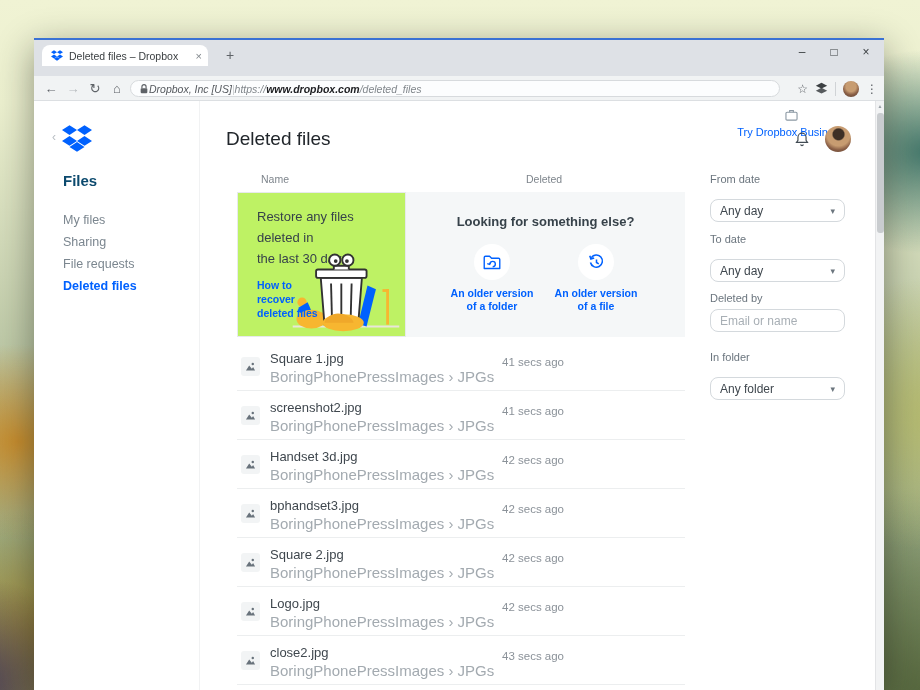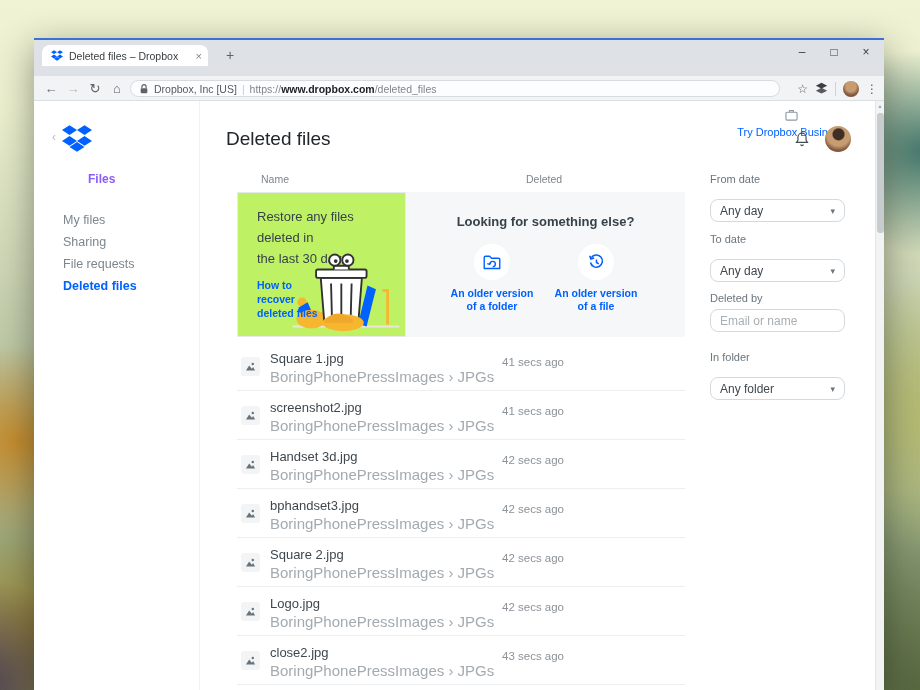--- a/index.html
+++ b/index.html
@@ -37,21 +37,21 @@
   .winctl span { width:32px; text-align:center; line-height:24px; font-size:12px; color:#3c4043; }
   
   .toolbar { position:relative; height:25px; background:#f1f3f4; border-bottom:1px solid #dcdfe2;
     display:flex; align-items:center; }
   .navbtn { width:22px; text-align:center; font-size:13px; color:#5f6368; }
   .navbtn.first { margin-left:6px; }
   .navbtn.disabled { color:#b6babd; }
   .omnibox {
     position:absolute; left:96px; top:4px; width:650px; height:17px;
     background:#fcfdfe; border:1px solid #d7dadd; border-radius:9px;
-    display:flex; align-items:center; padding:0 8px; gap:5px; font-size:10.5px;
+    display:flex; align-items:center; padding:0 8px; font-size:10.5px;font-style:italic;
   }
   .sec-name { color:#55595e; white-space:nowrap; }
   .sec-sep { color:#c8cbce; }
   .url { color:#80868b; white-space:nowrap; }
   .url b { color:#202124; font-weight:bold; }
   .tool-right { position:absolute; right:6px; top:0; height:25px; display:flex; align-items:center; gap:7px; }
   .tool-icn { font-size:12px; color:#5f6368; }
   .tool-sep { width:1px; height:14px; background:#d0d3d6; }
   .mini-avatar { width:16px; height:16px; border-radius:50%;
     background:radial-gradient(circle at 50% 35%, #c79c71 0 38%, #8a5f46 62%, #53392c 100%); }
@@ -61,21 +61,21 @@
     background:#f2f3f4; border-left:1px solid #e3e4e6; }
   .pg-scroll-up { position:absolute; top:2px; left:0; width:8px; text-align:center;
     font-size:5px; color:#9aa0a6; }
   .pg-thumb { position:absolute; top:12px; left:1px; width:7px; height:120px;
     background:#c9cccf; border-radius:3px; }
   
   .sidebar { position:absolute; left:0; top:0; width:166px; height:100%;
     background:#fff; border-right:1px solid #f1f2f3; }
   .sb-collapse { position:absolute; left:18px; top:29px; font-size:12px; color:#b7bdc2; }
   .db-logo { position:absolute; left:28px; top:24px; }
-  .sb-files { position:absolute; left:29px; top:71px; font-size:12px; font-weight:bold; color:#8b5cf6;margin-left:25px; }
+  .sb-files { position:absolute; left:29px; top:71px; font-size:15px; font-weight:bold; color:#0c4a6e; }
   .sb-item { position:absolute; left:29px; font-size:12.5px; color:#7b868f; }
   .sb-item.active { color:#0061fe; font-weight:bold; }
   
   .page-title { position:absolute; left:192px; top:27px; font-size:19px; font-weight:500; color:#21262b; }
   .try-biz { position:absolute; right:39px; top:8px; display:flex; align-items:center; gap:5px;
     font-size:11px; color:#0061fe;flex-direction:column; }
   .searchbox { position:absolute; left:599px; top:27px; width:148px; height:22px;
     border:1px solid #c6cacd; border-radius:11px; background:#fff;
     display:flex; align-items:center; padding:0 8px; gap:5px; }
   .searchbox input { border:none; outline:none; width:100%; font-size:11.5px;

